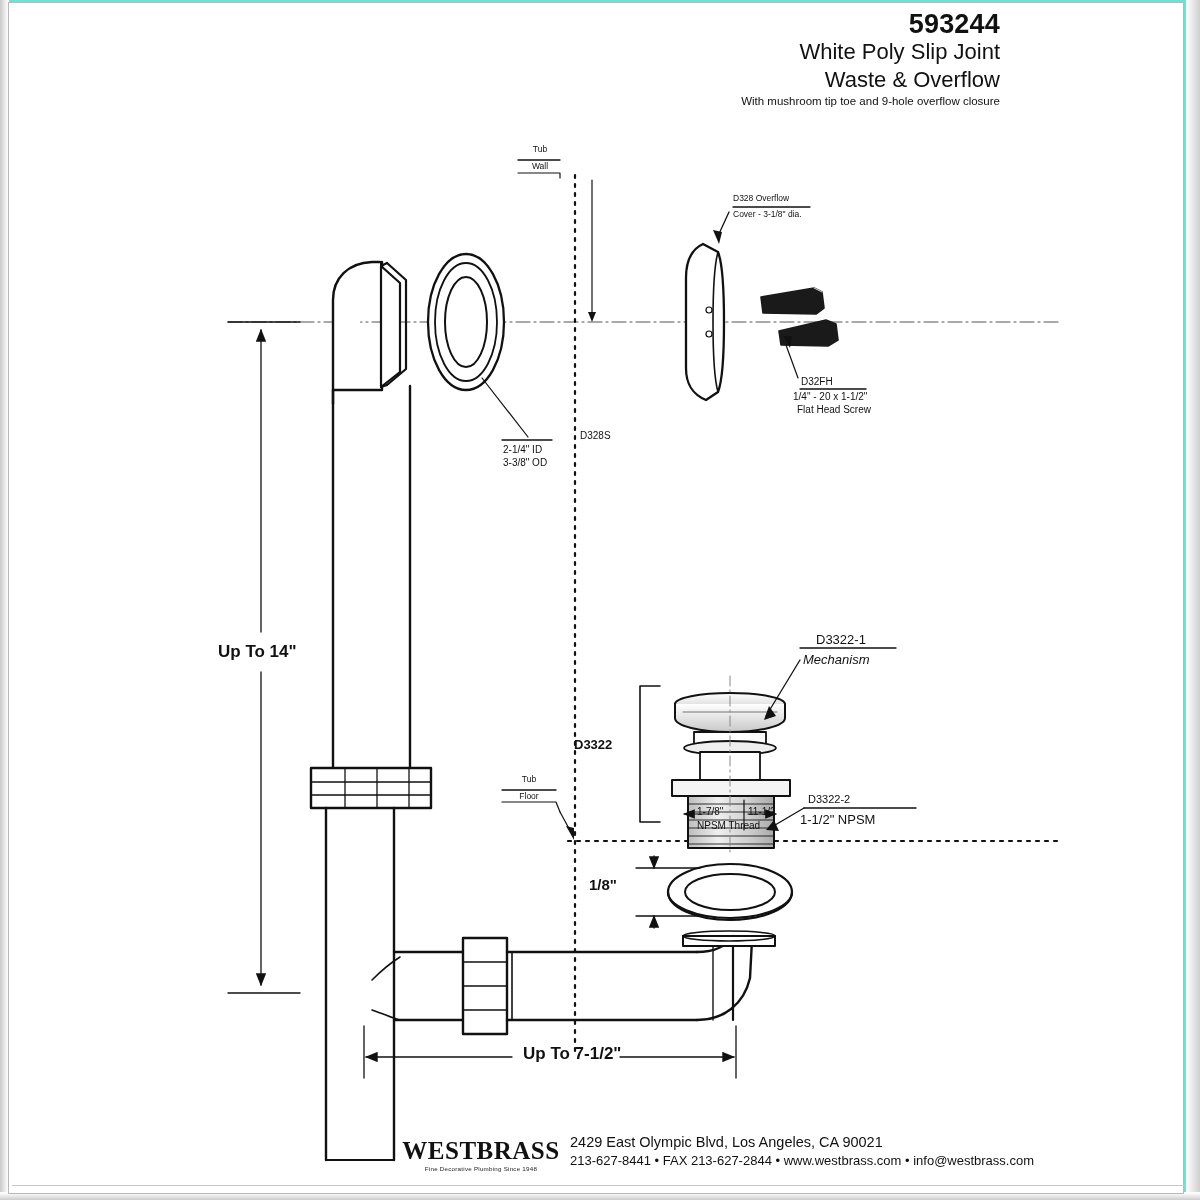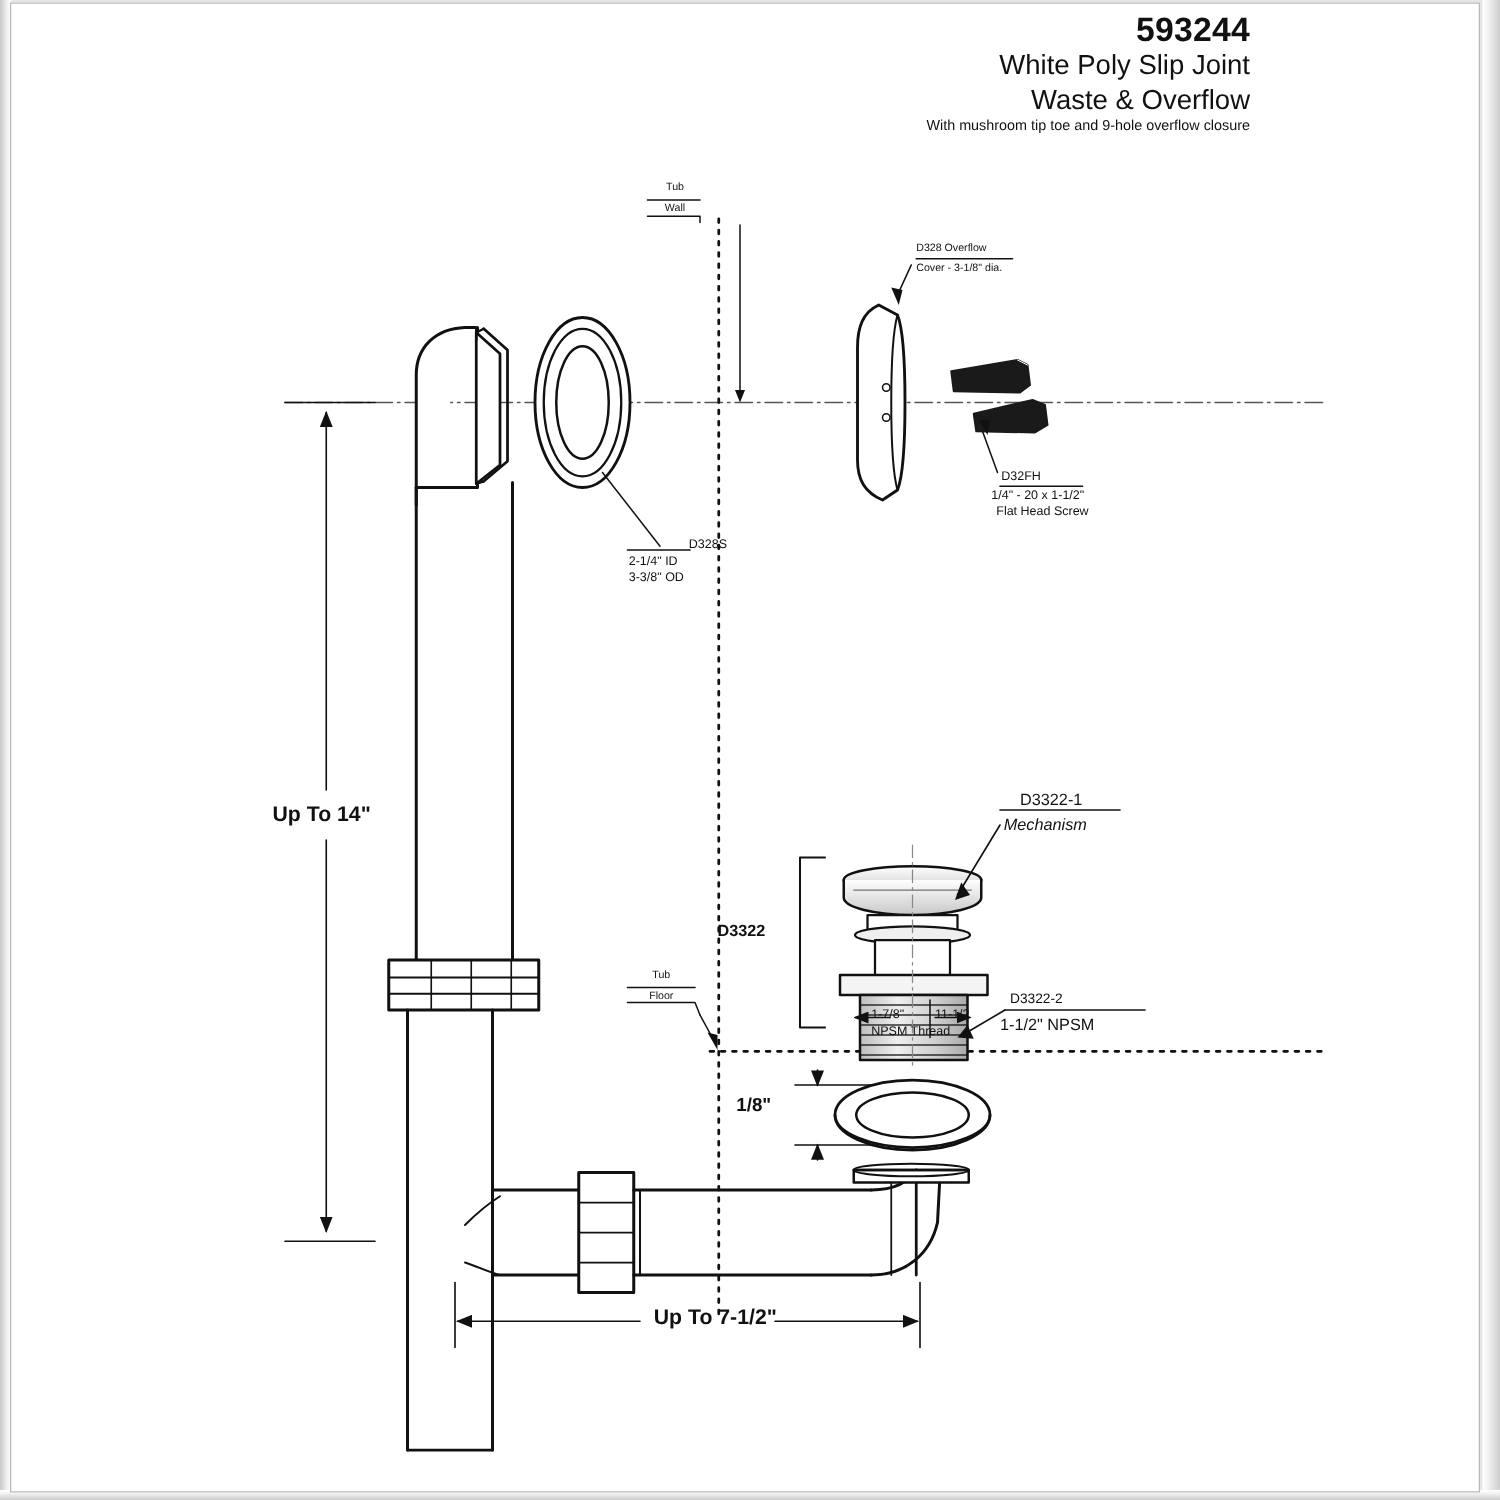--- a/index.html
+++ b/index.html
@@ -3,21 +3,21 @@
 <meta charset="utf-8">
 <style>
   html,body{margin:0;padding:0;background:#ffffff;}
   body{
     width:1200px;height:1200px;overflow:hidden;
     font-family:"Liberation Sans", sans-serif;
     color:#111;
   }
   #sheet{
     position:relative;width:1200px;height:1200px;
-    background:#e5e5e5;
+    background:#5eead4;
     box-sizing:border-box;
   }
   
   .page-frame{
     position:absolute;left:8px;top:2px;width:1176px;height:1192px;
     border:1px solid #b9b9b9;
     background:#fff;
     box-sizing:border-box;
   }
   .edge-shadow{
@@ -325,21 +325,21 @@
 
   <div class="lbl small ctr" style="left:514px;top:144px;width:52px;">Tub</div>
   <div class="lbl small ctr" style="left:514px;top:161px;width:52px;">Wall</div>
 
   <div class="lbl small ctr" style="left:500px;top:774px;width:58px;">Tub</div>
   <div class="lbl small ctr" style="left:500px;top:791px;width:58px;">Floor</div>
 
   <div class="lbl small" style="left:733px;top:193px;">D328 Overflow</div>
   <div class="lbl small" style="left:733px;top:209px;">Cover - 3-1/8" dia.</div>
 
-  <div class="lbl tiny" style="left:503px;top:430px;padding-left:48px;">D328S</div>
+  <div class="lbl tiny" style="left:532px;top:430px;padding-left:48px;">D328S</div>
   <div class="lbl tiny" style="left:503px;top:444px;">2-1/4" ID</div>
   <div class="lbl tiny" style="left:503px;top:457px;">3-3/8" OD</div>
 
   <div class="lbl tiny" style="left:801px;top:376px;">D32FH</div>
   <div class="lbl tiny" style="left:793px;top:391px;">1/4" - 20 x 1-1/2"</div>
   <div class="lbl tiny" style="left:797px;top:404px;">Flat Head Screw</div>
 
   <div class="lbl" style="left:772px;top:632px;font-size:13px;margin-left:44px;">D3322-1</div>
   <div class="lbl ital" style="left:803px;top:652px;font-size:13px;">Mechanism</div>
 
@@ -351,14 +351,25 @@
   <div class="lbl tiny" style="left:697px;top:806px;">1-7/8"</div>
   <div class="lbl tiny" style="left:748px;top:806px;">11-1/2</div>
   <div class="lbl tiny" style="left:697px;top:820px;">NPSM Thread</div>
 
   <div class="lbl big" style="left:218px;top:642px;">Up To 14"</div>
 
   <div class="lbl big" style="left:523px;top:1044px;">Up To 7-1/2"</div>
 
   <div class="lbl med" style="left:589px;top:876px;font-size:15px;">1/8"</div>
 
+  <div class="footer">
+    <div class="footer-rule"></div>
+    <div class="brand">
+      <div class="brand-name">WESTBRASS</div>
+      <div class="brand-tag">Fine Decorative Plumbing Since 1948</div>
+    </div>
+    <div class="addr">
+      <div class="addr-l1">2429 East Olympic Blvd, Los Angeles, CA  90021</div>
+      <div class="addr-l2">213-627-8441 • FAX 213-627-2844 • www.westbrass.com • info@westbrass.com</div>
+    </div>
+  </div>
 
 </div>
 
 </body></html>

